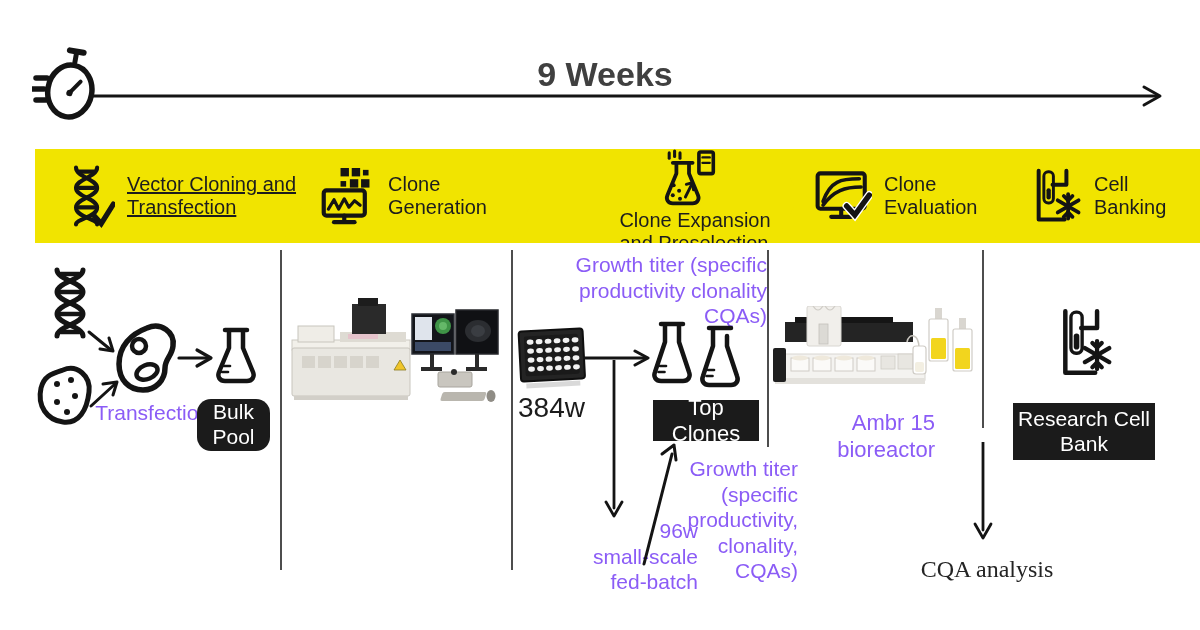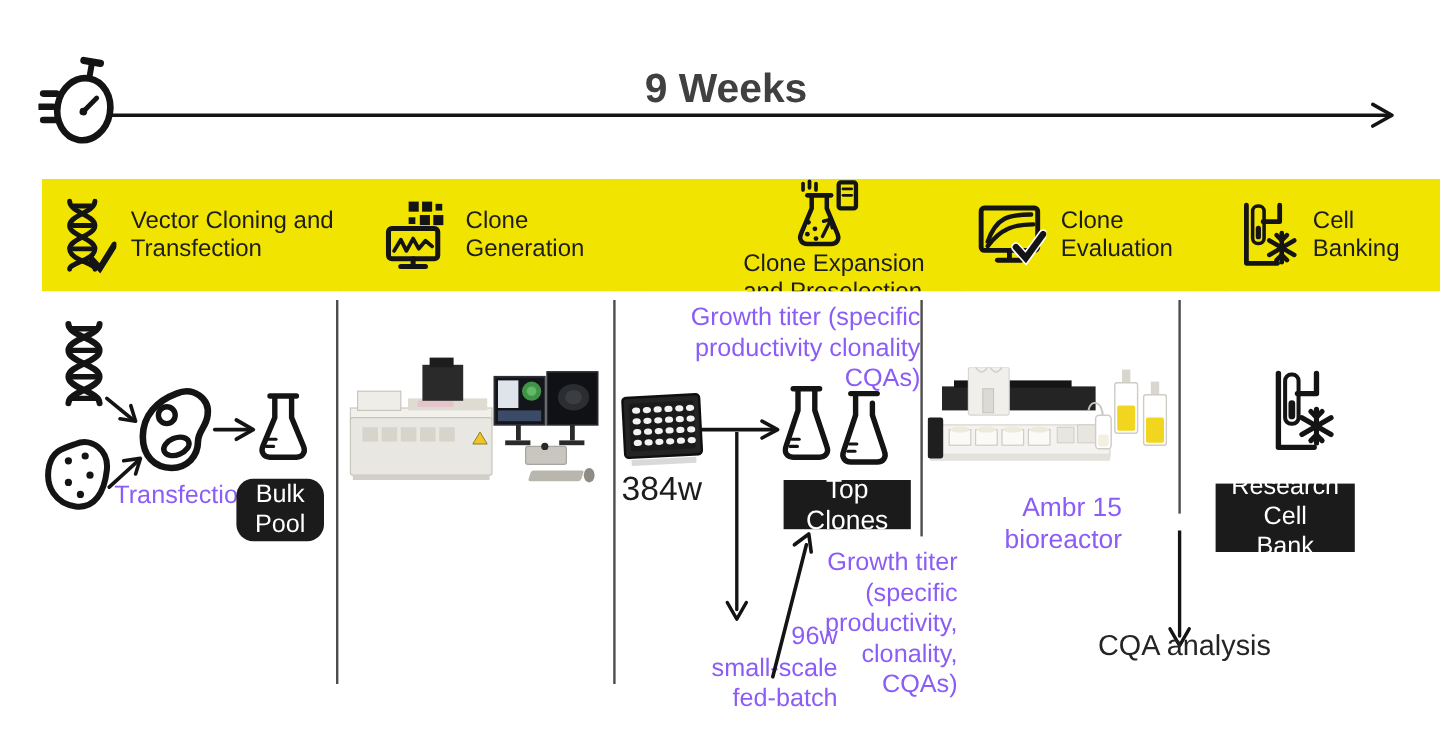--- a/index.html
+++ b/index.html
@@ -54,21 +54,21 @@
     <g stroke="#141414" fill="none" stroke-linecap="round">
       <line x1="0" y1="12" x2="1066" y2="12" stroke-width="3"></line>
       <polyline points="1052,3 1068,12 1052,21" stroke-width="3" stroke-linejoin="round"></polyline>
     </g>
   </svg>
 
   <div class="abs" id="nine-weeks" style="left:495px;top:55px;width:220px;">9 Weeks</div>
 
   <div class="abs" id="band">
 
-    <div class="chev first" style="left:0;width:265px;padding-left:10px;">
+    <div class="chev first" style="left:0;width:265px;padding-left:28px;text-decoration:underline;">
       <svg width="52" height="64" viewBox="0 0 64 76">
         <g stroke="#141414" fill="none" stroke-width="5" stroke-linecap="round">
           <path d="M16 3 C16 15 42 17 42 28 C42 39 16 41 16 52 C16 64 42 66 42 73"></path>
           <path d="M42 3 C42 15 16 17 16 28 C16 39 42 41 42 52 C42 64 16 66 16 73"></path>
           <line x1="20" y1="8" x2="38" y2="8"></line>
           <line x1="20" y1="28" x2="38" y2="28"></line>
           <line x1="20" y1="52" x2="38" y2="52"></line>
           <path d="M38 62 L47 72 L62 48" stroke-width="6.5"></path>
         </g>
       </svg>
@@ -393,25 +393,25 @@
       <line x1="44" y1="38" x2="44" y2="68"></line>
       <line x1="31" y1="45.5" x2="57" y2="60.5"></line>
       <line x1="57" y1="45.5" x2="31" y2="60.5"></line>
       <line x1="39" y1="40" x2="44" y2="45"></line>
         <line x1="49" y1="40" x2="44" y2="45"></line>
       <line x1="39" y1="66" x2="44" y2="61"></line>
         <line x1="49" y1="66" x2="44" y2="61"></line>
     </g>
   </svg>
 
-  <div class="abs badge ml" style="left:1013px;top:403px;width:116px;height:57px;">Research Cell
+  <div class="abs badge ml" style="left:1013px;top:403px;width:142px;height:57px;">Research Cell
 Bank</div>
 
   <svg class="abs" style="left:972px;top:442px" width="22" height="104" viewBox="0 0 22 104">
     <g stroke="#141414" fill="none" stroke-linecap="round">
       <line x1="11" y1="0" x2="11" y2="88" stroke-width="2.8"></line>
       <polyline points="3,82 11,96 19,82" stroke-width="2.8" stroke-linejoin="round"></polyline>
     </g>
   </svg>
 
-  <div class="abs" id="cqa-label" style="left:898px;top:525px;width:178px;">CQA analysis</div>
+  <div class="abs" id="cqa-label" style="left:898px;top:556px;width:178px;font-family:Liberation Serif, serif;">CQA analysis</div>
 
 </div>
 
 </body></html>

